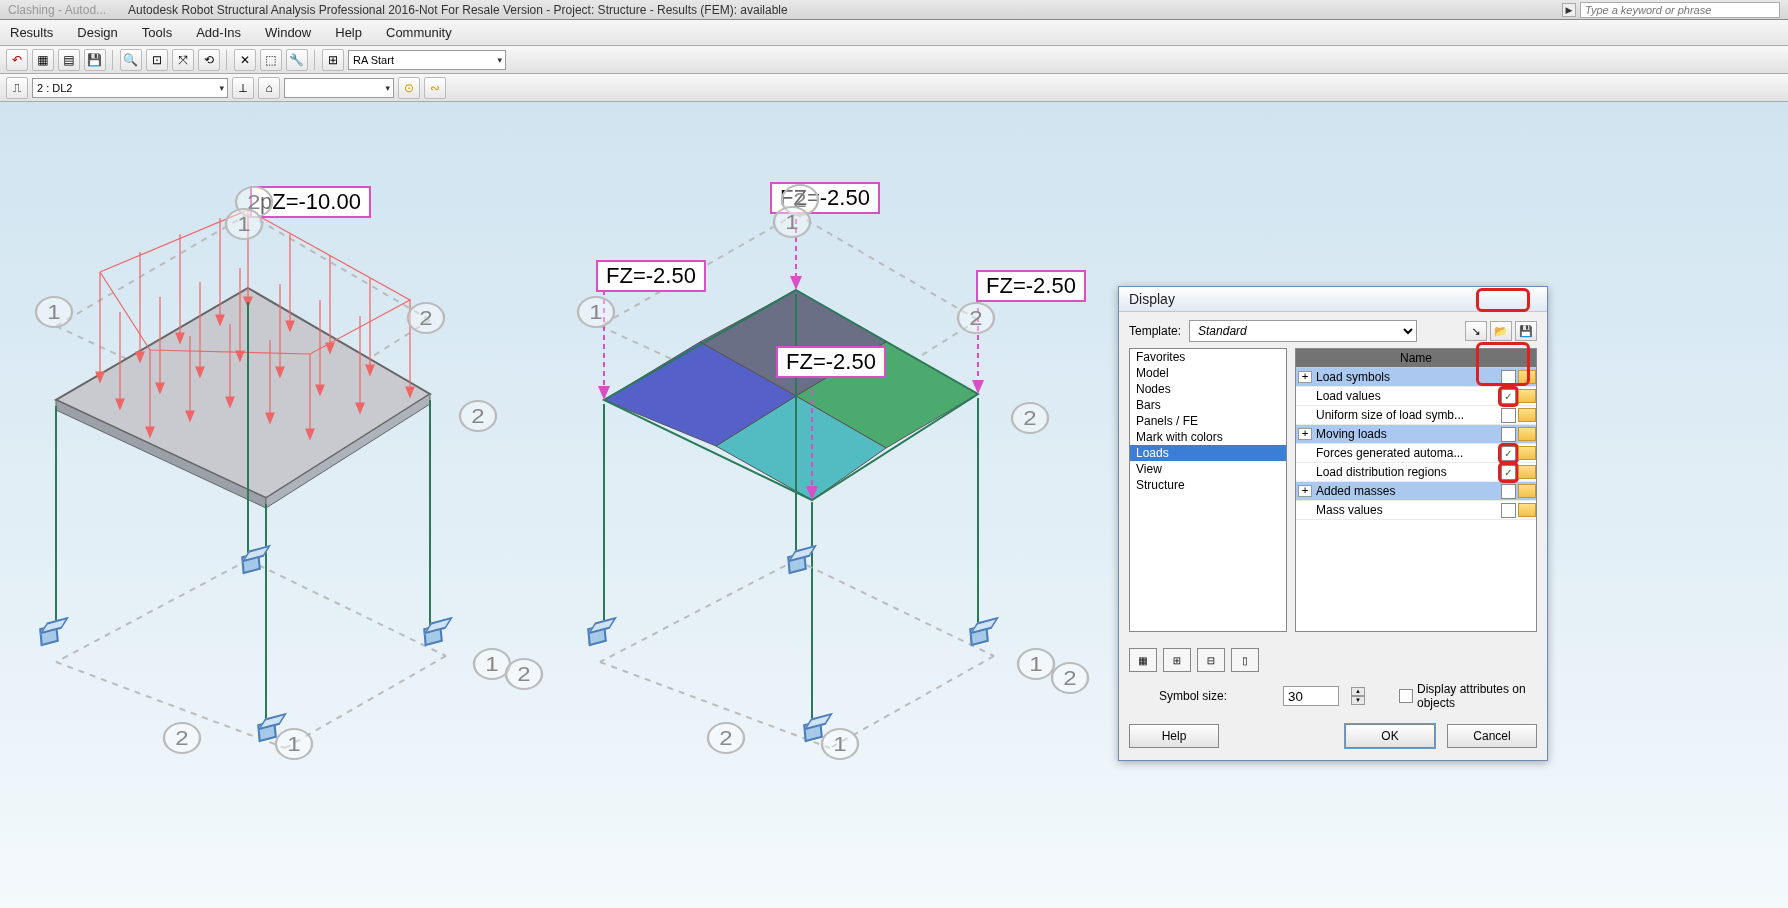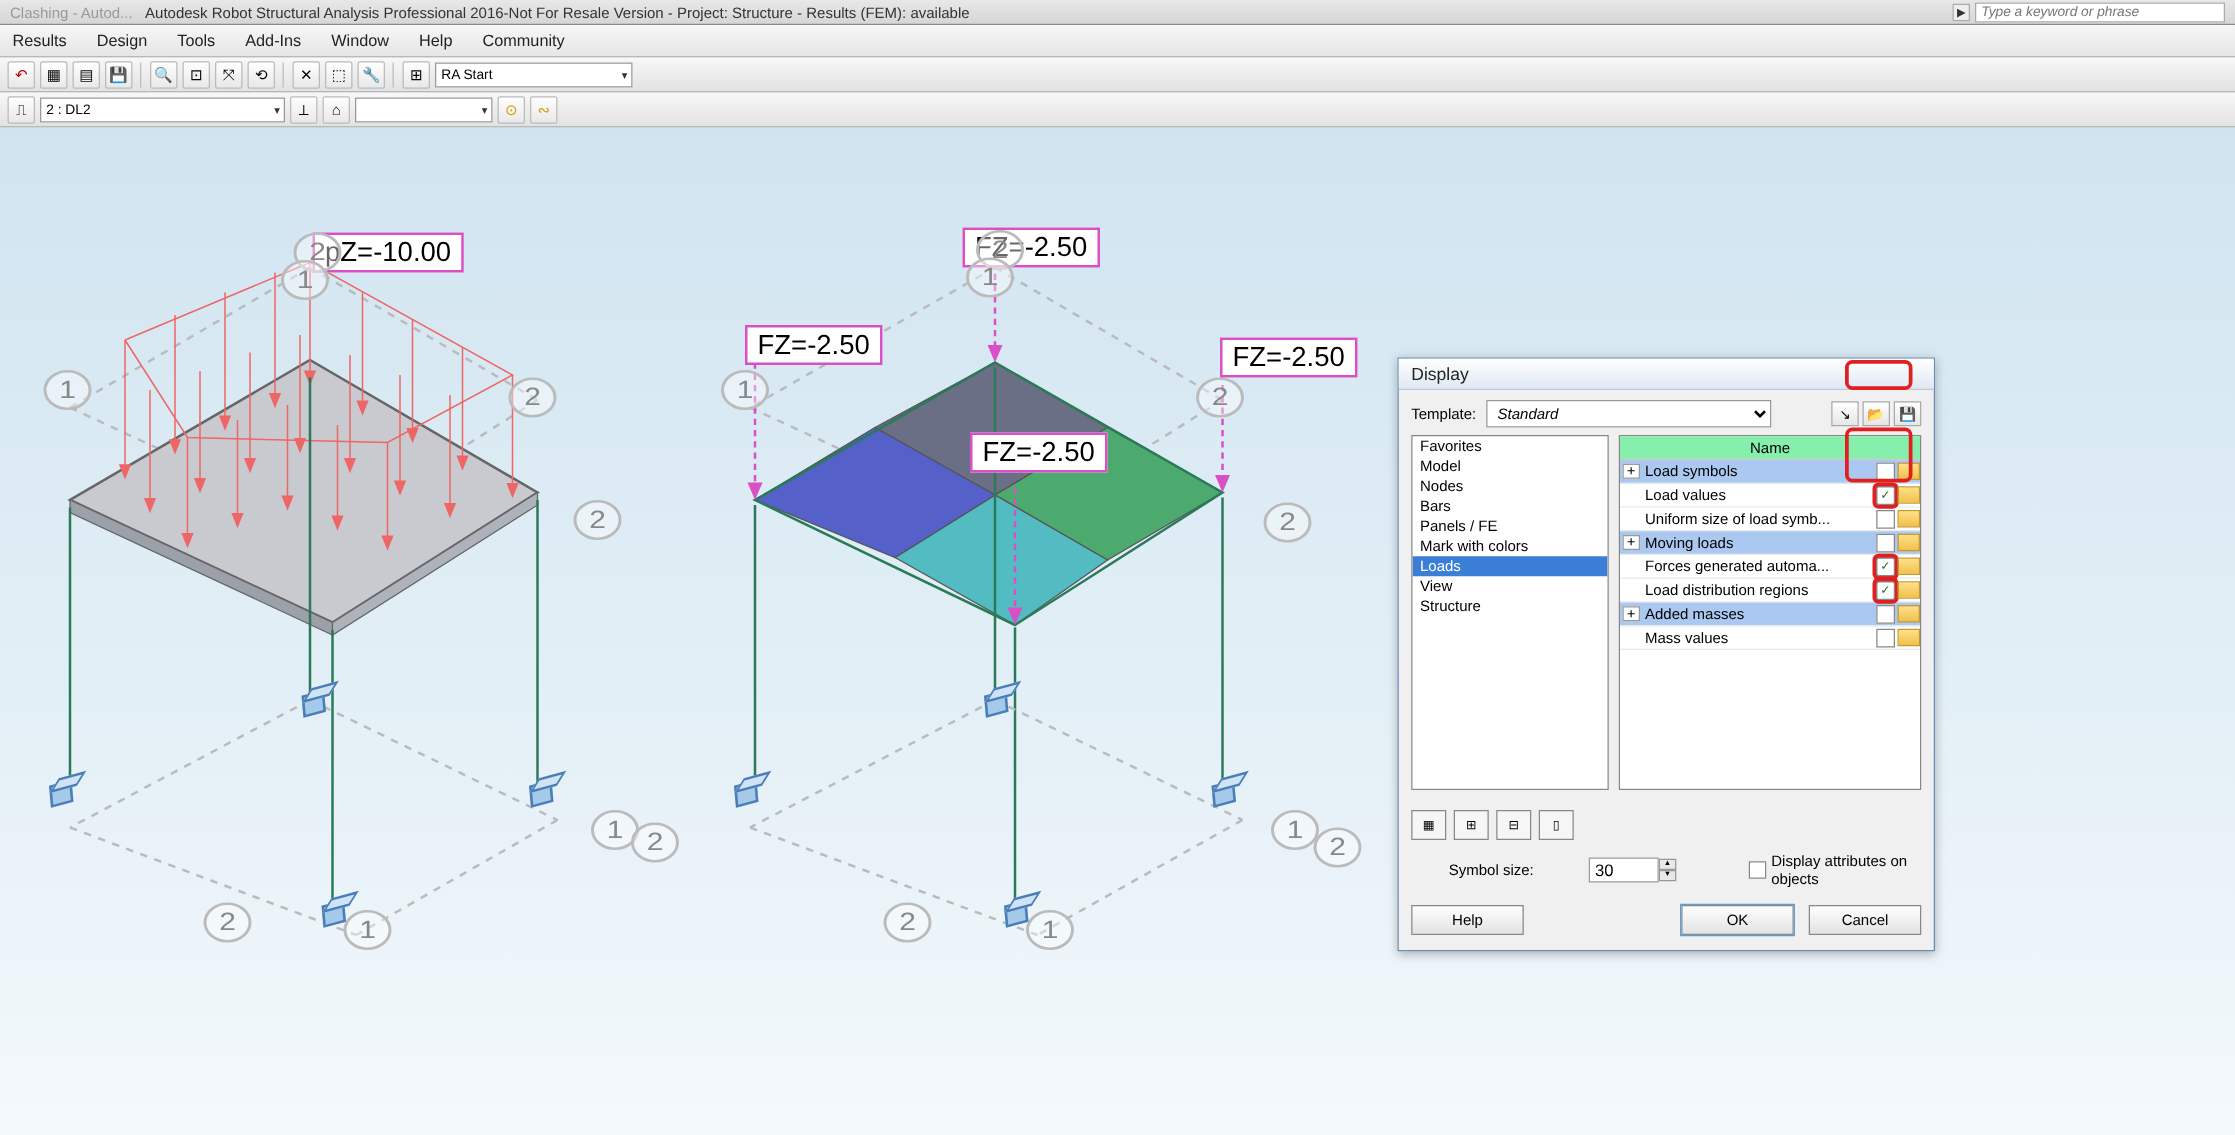--- a/index.html
+++ b/index.html
@@ -1,20 +1,20 @@
 <!DOCTYPE html>
 <html><head>
 <meta charset="utf-8">
 <style>
 * { box-sizing: border-box; margin: 0; padding: 0; font-family: "Segoe UI", Tahoma, sans-serif; }
 body { width: 1788px; height: 908px; overflow: hidden; background: #d9e8f2; position: relative; }
 
 
 .titlebar { height: 20px; background: linear-gradient(#e8e8e8,#d6d6d6); border-bottom: 1px solid #888; display: flex; align-items: center; padding: 0 8px; font-size: 12px; color: #333; }
-.titlebar .dim { color: #999; margin-right: 10px; }
+.titlebar .dim { color: #999; margin-right: 22px; }
 .titlebar .right { margin-left: auto; display: flex; align-items: center; gap: 4px; }
 .titlebar .kw { background: #fff; border: 1px solid #aaa; height: 16px; width: 200px; font-size: 11px; font-style: italic; color: #666; padding: 0 4px; }
 .titlebar .arrow { width: 14px; height: 14px; border: 1px solid #aaa; display:flex;align-items:center;justify-content:center;font-size:9px;background:#eee; }
 
 
 .menubar { height: 26px; background: linear-gradient(#f6f6f6,#e6e6e6); border-bottom: 1px solid #aaa; display: flex; align-items: center; padding: 0 10px; gap: 24px; font-size: 13px; color: #222; }
 .menubar div { cursor: default; }
 
 
 .toolbar { height: 28px; background: linear-gradient(#f8f8f8,#e2e2e2); border-bottom: 1px solid #aaa; display:flex; align-items:center; padding:0 6px; gap:4px; }
@@ -43,33 +43,33 @@
 .dlg-row { display:flex; align-items:center; gap:8px; margin-bottom:6px; }
 .dlg-row select { width:228px; height:22px; background:#fff; border:1px solid #999; font-size:12px; padding:0 4px;font-style:italic; }
 .dlg-icons .ib { width:22px; height:20px; border:1px solid #aaa; background:linear-gradient(#fff,#e6e6e6); display:inline-flex; align-items:center; justify-content:center; font-size:11px; }
 
 .dlg-lists { display:flex; gap:8px; margin-top:4px; height:284px; }
 .cats { width:158px; background:#fff; border:1px solid #888; overflow:hidden; }
 .cats div { padding:1px 6px; font-size:12px; cursor:default; }
 .cats .sel { background:#3a7ed6; color:#fff; }
 
 .opts { flex:1; background:#fff; border:1px solid #888; position:relative; }
-.opt-h { text-align:center; padding:2px; border-bottom:1px solid #ccc; font-size:12px; background:#86efac; }
+.opt-h { text-align:center; padding:2px; border-bottom:1px solid #ccc; font-size:12px; background:#737373; }
 .opt-row { display:flex; align-items:center; border-bottom:1px solid #eaeaea; height:19px; font-size:12px; }
 .opt-row .pm { width:14px; text-align:center; font-family:monospace; border:1px solid #999; margin:0 2px; line-height:10px; height:12px; font-size:11px; background:#fff; }
 .opt-row .nm { flex:1; padding-left:2px; overflow:hidden; white-space:nowrap; text-overflow:ellipsis; }
 .opt-row .cb { width:15px; height:15px; border:1px solid #888; background:#fff; display:flex; align-items:center; justify-content:center; font-size:10px; color:#2a6b2a; margin-right:2px; }
 .opt-row .ic { width:18px; height:14px; background:linear-gradient(#ffe08a,#f2c04a); border:1px solid #c99a2a; }
 .opt-row.hd { background:#aac8f0; }
 .opt-row .cb.red { box-shadow:0 0 0 3px #e02020; border-radius:2px; }
 
 .dlg-bottom { padding:8px 10px; display:flex; flex-direction:column; gap:10px; }
 .view-btns { display:flex; gap:6px; }
 .view-btns .vb { width:28px; height:24px; border:1px solid #888; background:#f6f6f6; display:flex; align-items:center; justify-content:center; font-size:10px; }
-.sym-row { display:flex; align-items:center; }
+.sym-row { display:flex; align-items:center; gap:12px; }
 .sym-row input { width:56px; height:20px; border:1px solid #999; padding:0 4px; background:#fff;margin-left:44px; }
 .spin { display:flex; flex-direction:column; }
 .spin div { width:14px; height:9px; border:1px solid #999; background:#e8e8e8; font-size:6px; text-align:center; line-height:7px; }
 .chk { display:flex; align-items:center; gap:4px; font-size:12px; }
 .chk .cb { width:14px; height:14px; border:1px solid #888; background:#fff; }
 .dlg-btns { display:flex; gap:12px; justify-content:flex-start; padding:6px 10px 12px; }
 .dlg-btns button { width:90px; height:24px; border:1px solid #888; background:linear-gradient(#fff,#e2e2e2); font-size:12px; }
 .dlg-btns button.ok { box-shadow:0 0 0 1px #5aa0e0;text-align:center; }
 .dlg-btns .sp { flex:1; }
 

